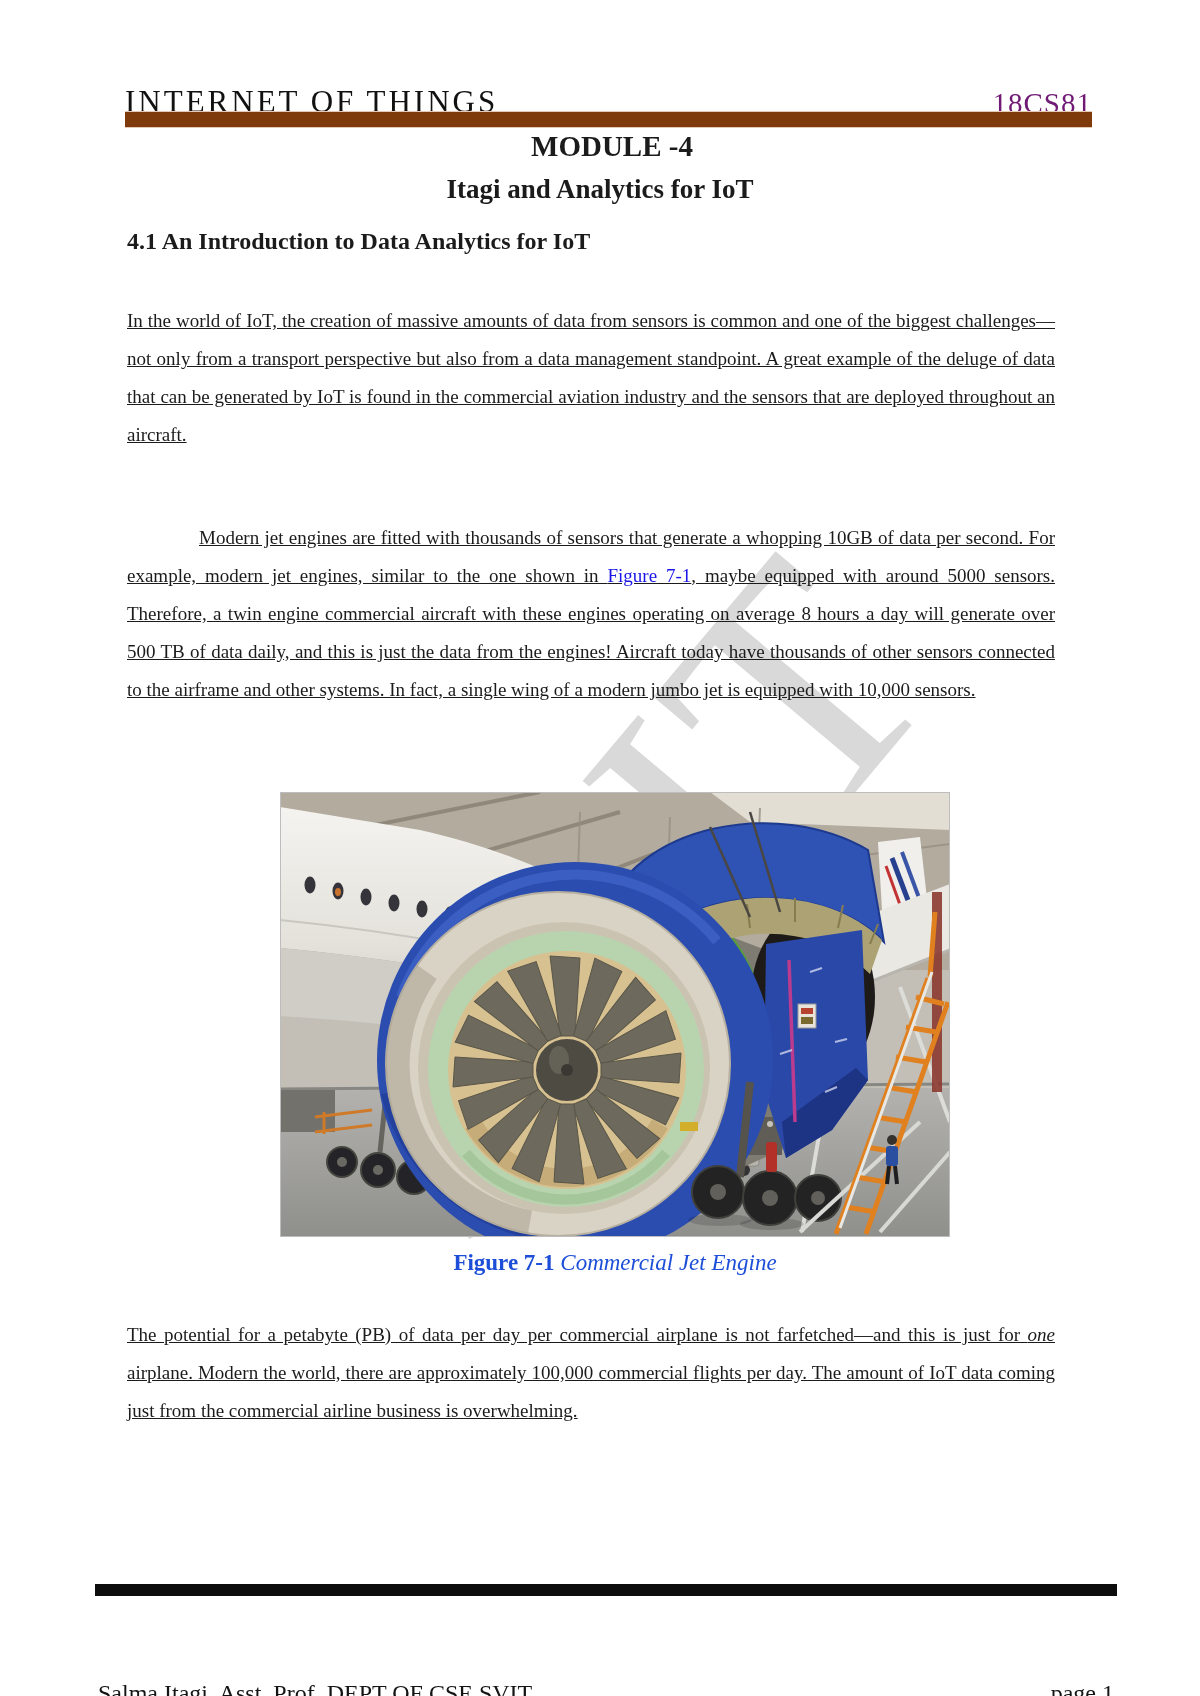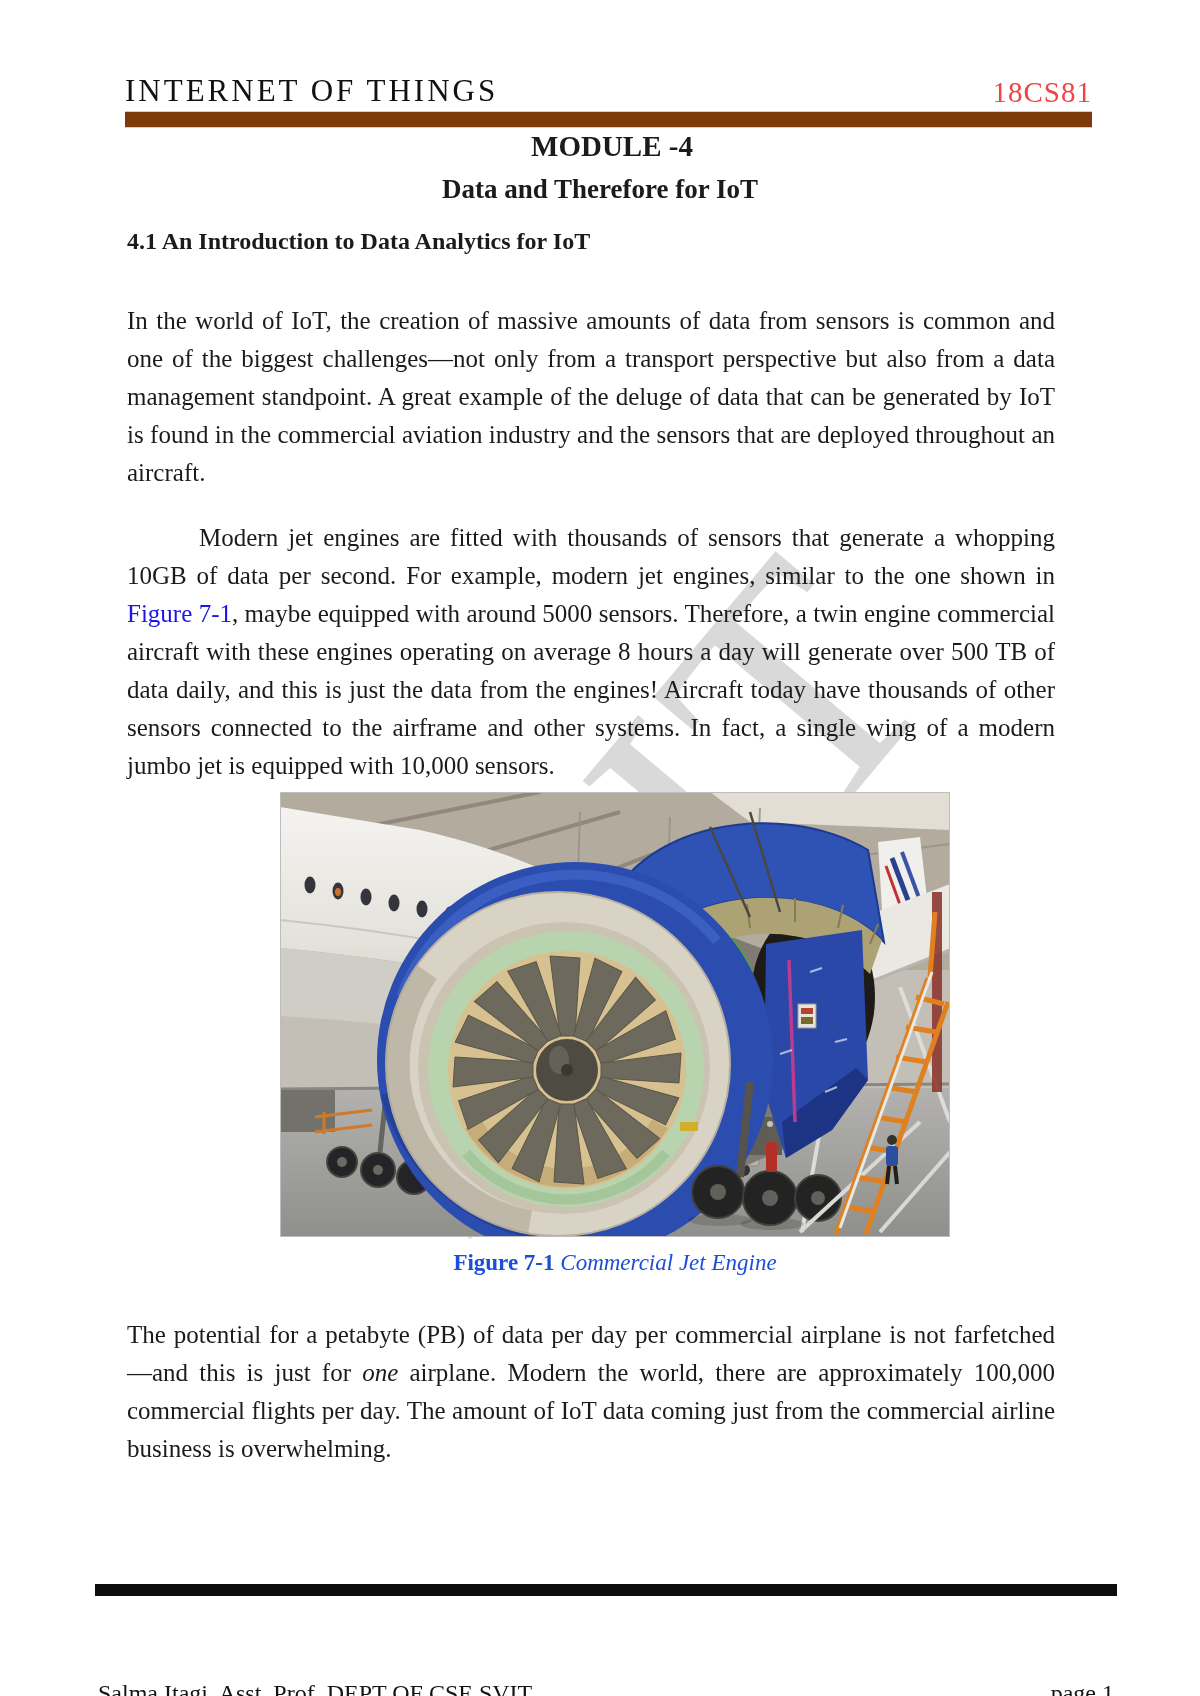--- a/index.html
+++ b/index.html
@@ -10,40 +10,40 @@
   
   .watermark{
     position:absolute;left:170px;top:690px;width:900px;height:420px;
     display:flex;align-items:center;justify-content:center;
     transform:rotate(-50deg);
     font-size:330px;line-height:330px;letter-spacing:6px;
     color:#d9d9d9;z-index:0;user-select:none;white-space:nowrap;
   }
   
   .header-row{
-    position:absolute;left:125px;top:73px;width:967px;z-index:2;
+    position:absolute;left:125px;top:84px;width:967px;z-index:2;
     display:flex;justify-content:space-between;align-items:flex-end;
   }
   .course-title{font-size:31px;letter-spacing:3px;color:#111;}
-  .course-code{font-size:29px;letter-spacing:1px;color:#ef4444;}
+  .course-code{font-size:29px;letter-spacing:1px;color:#701a75;}
   .header-rule{
     position:absolute;left:125px;top:111px;width:967px;height:15px;
     z-index:2;border-top:1px solid #e6c9b4;border-bottom:1px solid #e6c9b4;
   }
   
   .module-title{position:absolute;left:0;top:130px;width:1200px;text-align:center;
     font-size:29px;font-weight:bold;z-index:2;padding-left:12px;}
   .doc-subtitle{position:absolute;left:0;top:174px;width:1200px;text-align:center;
     font-size:27px;font-weight:bold;z-index:2;}
   .section-heading{position:absolute;left:127px;top:228px;width:928px;
     font-size:24px;font-weight:bold;z-index:2;}
   
   .para{
     position:absolute;left:127px;width:928px;z-index:2;
-    font-size:25px;line-height:38px;text-align:justify;
+    font-size:19px;line-height:38px;text-align:justify;text-decoration:underline;
   }
   .para-1{top:302px;}
   .para-2{top:519px;text-indent:72px;}
   .para-3{top:1316px;}
   .fig-link{color:#1a16e8;text-decoration:none;cursor:pointer;}
   .italic{font-style:italic;}
   
   .figure-wrap{position:absolute;left:280px;top:792px;width:670px;height:445px;z-index:1;}
   .figure-wrap svg{display:block;}
   .figure-caption{
@@ -67,21 +67,21 @@
 
   <div class="watermark">SVIT</div>
 
   <div class="header-row">
     <span class="course-title">INTERNET OF THINGS</span>
     <span class="course-code">18CS81</span>
   </div>
   <div class="header-rule" style="background:#7e3a0a;"></div>
 
   <div class="module-title">MODULE -4</div>
-  <div class="doc-subtitle">Data and Therefore for IoT</div>
+  <div class="doc-subtitle">Itagi and Analytics for IoT</div>
   <div class="section-heading">4.1 An Introduction to Data Analytics for IoT</div>
 
   <div class="para para-1">In the world of IoT, the creation of massive amounts of data from sensors is common and one of the biggest challenges—not only from a transport perspective but also from a data management standpoint. A great example of the deluge of data that can be generated by IoT is found in the commercial aviation industry and the sensors that are deployed throughout an aircraft.</div>
 
   <div class="para para-2"><span>Modern jet engines are fitted with thousands of sensors that generate a whopping 10GB of data per second. For example, modern jet engines, similar to the one shown in </span><a class="fig-link">Figure 7-1</a><span>, maybe equipped with around 5000 sensors. Therefore, a twin engine commercial aircraft with these engines operating on average 8 hours a day will generate over 500 TB of data daily, and this is just the data from the engines! Aircraft today have thousands of other sensors connected to the airframe and other systems. In fact, a single wing of a modern jumbo jet is equipped with 10,000 sensors.</span></div>
 
   <div class="para para-3"><span>The potential for a petabyte (PB) of data per day per commercial airplane is not farfetched—and this is just for </span><span class="italic">one</span><span> airplane. Modern the world, there are approximately 100,000 commercial flights per day. The amount of IoT data coming just from the commercial airline business is overwhelming.</span></div>
 
   <div class="figure-wrap">
     <svg width="670" height="445" viewBox="0 0 670 445" xmlns="http://www.w3.org/2000/svg">

